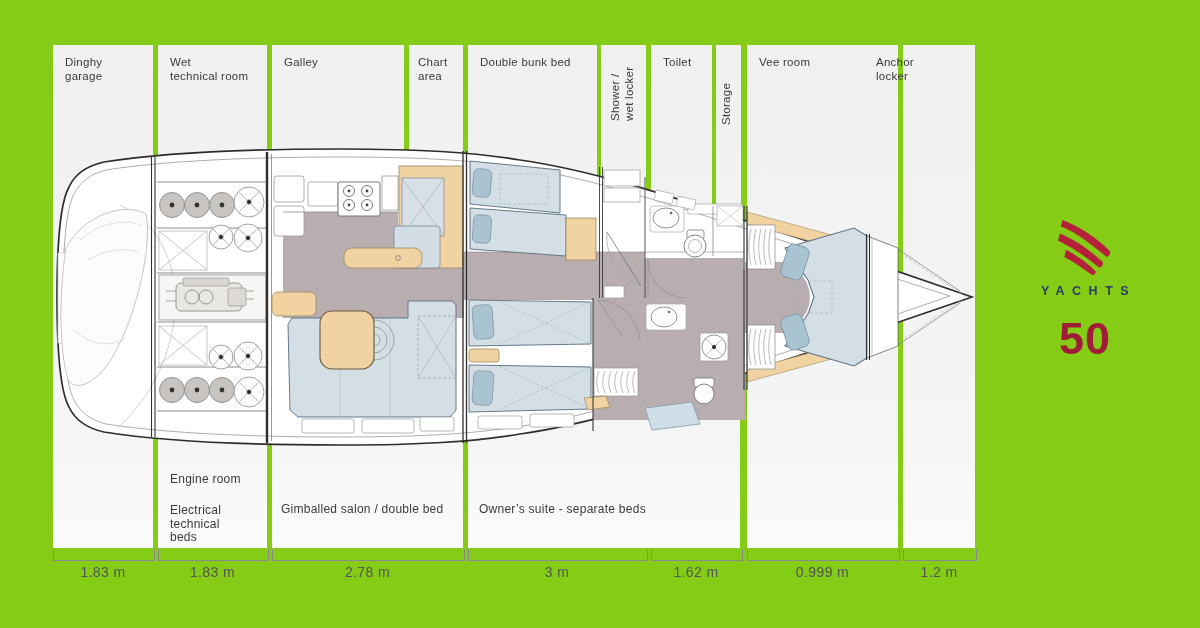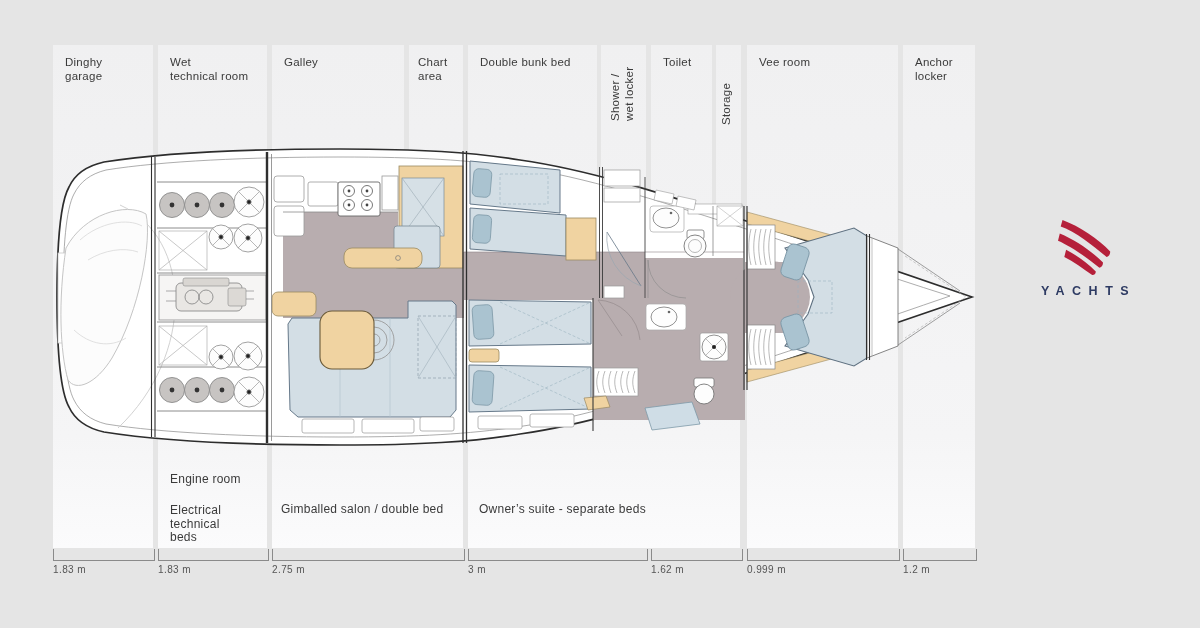--- a/index.html
+++ b/index.html
@@ -1,52 +1,52 @@
 <!DOCTYPE html>
 <html><head>
 <meta charset="utf-8">
 <style>
   html,body{margin:0;padding:0;background:#fff;}
-  .page{position:relative;width:1200px;height:628px;background:#e5e5e5;overflow:hidden;
+  .page{position:relative;width:1200px;height:628px;background:#84cc16;overflow:hidden;
         font-family:"Liberation Sans",sans-serif;}
 
   
   .band{position:absolute;}
   .band.top{top:45px;height:255px;background:linear-gradient(180deg,#f0f0f1 0%,#f3f3f4 100%);}
   .band.bottom{top:300px;height:248px;background:linear-gradient(180deg,#f3f3f4 0%,#f5f5f6 55%,#fbfbfc 100%);}
   .tb0{left:53px;width:100px}.tb1{left:158px;width:109px}.tb2{left:272px;width:132px}
   .tb3{left:409px;width:54px}.tb4{left:468px;width:129px}.tb5{left:601px;width:45px}
   .tb6{left:651px;width:61px}.tb7{left:716px;width:25px}.tb8{left:747px;width:151px}
   .tb9{left:903px;width:72px}
   .bb0{left:53px;width:100px}.bb1{left:158px;width:109px}.bb2{left:272px;width:191px}
   .bb3{left:468px;width:272px}.bb4{left:747px;width:151px}.bb5{left:903px;width:72px}
 
   
   .col-label{position:absolute;top:56px;font-size:11.5px;line-height:13.5px;color:#3a3a3a;
              letter-spacing:.25px;white-space:pre-line;}
   .cl0{left:65px}.cl1{left:170px}.cl2{left:284px}.cl3{left:418px}.cl4{left:480px}
-  .cl6{left:663px}.cl8{left:759px}.cl9{left:915px}
+  .cl6{left:663px}.cl8{left:759px}.cl9{left:876px}
   .vlabel{position:absolute;font-size:11.5px;line-height:13.5px;color:#3a3a3a;letter-spacing:.25px;
           white-space:pre-line;transform:rotate(-90deg);text-align:left;}
   .cl5{left:588px;top:72px;width:70px;height:28px;}
   .cl7{left:692px;top:83px;width:70px;height:14px;}
   .bottom-label{position:absolute;font-size:12px;line-height:13.5px;color:#3a3a3a;
                 letter-spacing:.25px;white-space:pre-line;}
   .bl-engine{left:170px;top:473px}
   .bl-electrical{left:170px;top:504px}
   .bl-salon{left:281px;top:503px}
   .bl-owner{left:479px;top:503px}
 
   
   .dim{position:absolute;top:549px;height:11px;border-left:1px solid #8a8a8a;
        border-right:1px solid #8a8a8a;border-bottom:1px solid #8a8a8a;}
   .d0{left:53px;width:100px}.d1{left:158px;width:109px}.d2{left:272px;width:191px}
   .d3{left:468px;width:178px}.d4{left:651px;width:90px}.d5{left:747px;width:151px}
   .d6{left:903px;width:72px}
-  .dim-label{position:absolute;top:564px;font-size:10px;color:#555;text-align:left;letter-spacing:.4px;}
+  .dim-label{position:absolute;top:564px;font-size:14px;color:#555;text-align:center;letter-spacing:.4px;}
   .dl0{left:53px;width:100px}.dl1{left:158px;width:109px}.dl2{left:272px;width:191px}
   .dl3{left:468px;width:178px}.dl4{left:651px;width:90px}.dl5{left:747px;width:151px}
   .dl6{left:903px;width:72px}
 
   
   .plan{position:absolute;left:45px;top:140px;width:950px;height:320px;}
 
   
   .logo{position:absolute;left:1000px;top:218px;width:170px;text-align:center;}
   .wing{display:block;margin:0 auto;}
@@ -102,21 +102,21 @@
 
   <div class="dim d0"></div>
   <div class="dim d1"></div>
   <div class="dim d2"></div>
   <div class="dim d3"></div>
   <div class="dim d4"></div>
   <div class="dim d5"></div>
   <div class="dim d6"></div>
   <div class="dim-label dl0">1.83 m</div>
   <div class="dim-label dl1">1.83 m</div>
-  <div class="dim-label dl2">2.75 m</div>
+  <div class="dim-label dl2">2.78 m</div>
   <div class="dim-label dl3">3 m</div>
   <div class="dim-label dl4">1.62 m</div>
   <div class="dim-label dl5">0.999 m</div>
   <div class="dim-label dl6">1.2 m</div>
 
   <svg class="plan" viewBox="45 140 950 320" xmlns="http://www.w3.org/2000/svg">
 
     <g>
       <path d="M57 297 C57 243 60 203 69 187 C75 174 86 166 104 162 C160 153 250 149 340 149
                C420 149 470 152 520 160 C590 170 660 193 740 219 C820 245 900 272 972 297
@@ -366,15 +366,16 @@
 
   <div class="logo">
     <svg class="wing" width="54" height="60" viewBox="0 0 60 62" xmlns="http://www.w3.org/2000/svg">
       <g fill="#b5203a">
         <path d="M5 0 C24 7 45 21 58 35 C58 38 57 40 54 41 C40 29 20 13 3 7 Z"></path>
         <path d="M2 15 C19 22 38 35 50 47 C50 50 49 52 46 53 C33 42 14 29 0 23 Z"></path>
         <path d="M9 33 C21 39 33 48 42 57 C42 59 41 61 38 61 C28 54 17 46 7 41 Z"></path>
       </g>
     </svg>
     <div class="brand-sub">YACHTS</div>
+    <div class="brand-model">50</div>
   </div>
 
 </div>
 
 </body></html>

